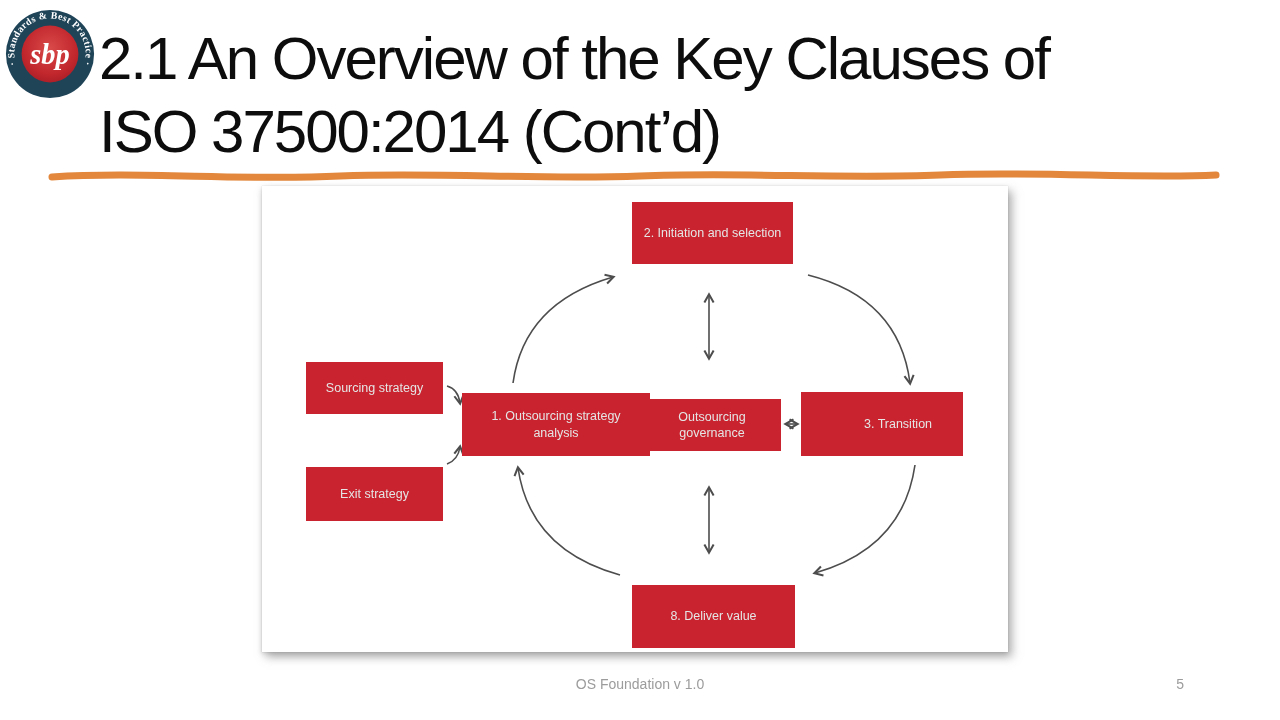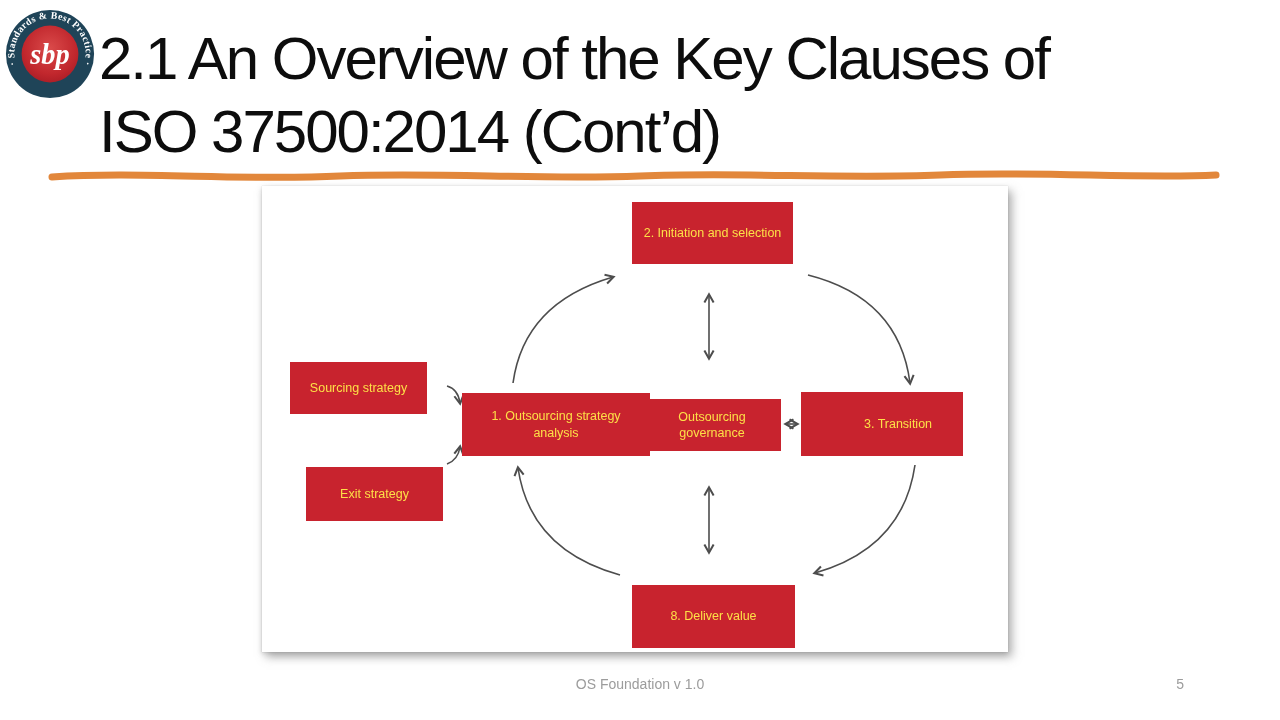--- a/index.html
+++ b/index.html
@@ -24,26 +24,26 @@
 
   
   .panel {
     position:absolute; left:262px; top:186px; width:746px; height:466px;
     background:#ffffff;
     box-shadow: 0 0 1px rgba(0,0,0,.18), 4px 5px 9px rgba(110,110,110,.55), -1px 2px 4px rgba(150,150,150,.28);
   }
   .arrow-layer { position:absolute; left:0; top:0; width:746px; height:466px; }
 
   .node {
-    position:absolute; background:#C8232E; color:#fde047;
+    position:absolute; background:#C8232E; color:#e5e5e5;
     display:flex; align-items:center; justify-content:center; text-align:center;
     font-size:12.5px; line-height:1.3; padding:0 8px; font-weight:400;
   }
   .node-initiation  { left:370px; top:16px;  width:161px; height:62px; }
-  .node-sourcing    { left:28px;  top:176px; width:137px; height:52px; }
+  .node-sourcing    { left:44px;  top:176px; width:137px; height:52px; }
   .node-exit        { left:44px;  top:249px; width:137px; height:54px;margin-top:32px; }
   .node-analysis    { left:200px; top:207px; width:188px; height:63px; }
   .node-governance  { left:381px; top:213px; width:138px; height:52px; }
   .node-transition  { left:539px; top:206px; width:162px; height:64px;padding-left:40px; }
   .node-deliver     { left:370px; top:399px; width:163px; height:63px; }
 
   
   .footer-text {
     position:absolute; left:0; top:676px; width:1280px; text-align:center;
     font-size:14px; color:#9C9C9C;

